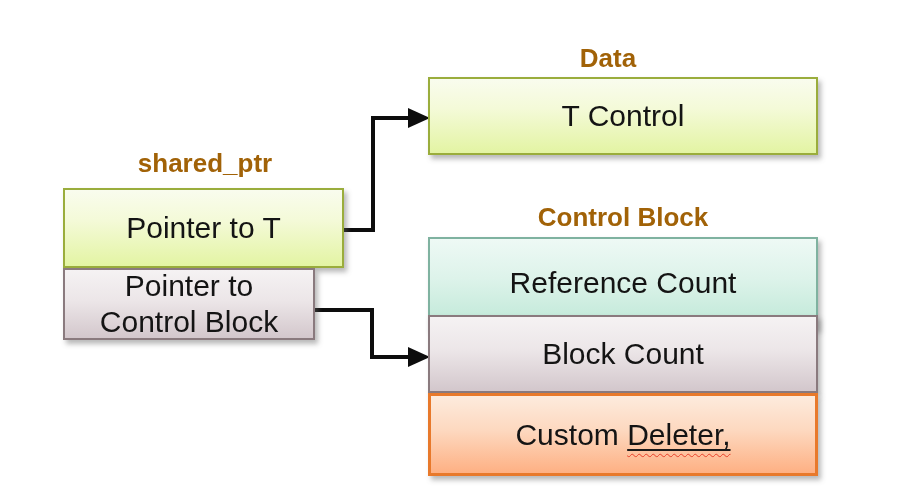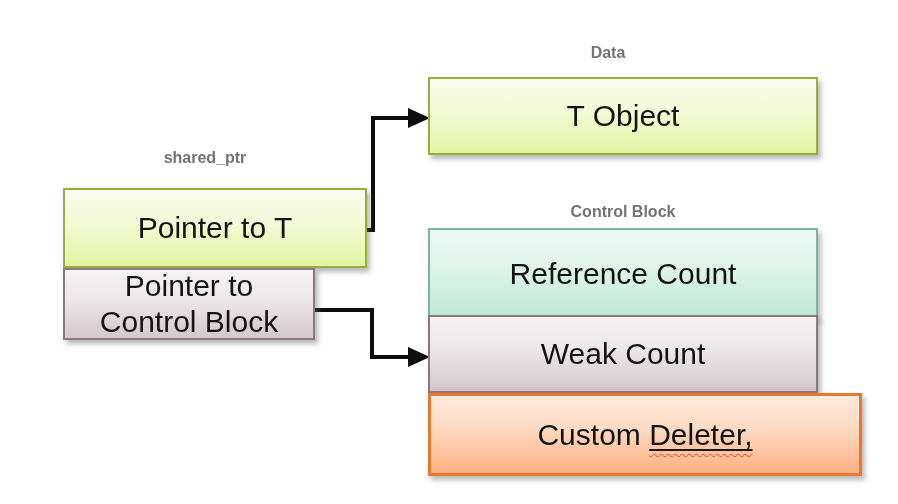--- a/index.html
+++ b/index.html
@@ -13,22 +13,22 @@
     width: 898px;
     height: 504px;
     background: #ffffff;
     overflow: hidden;
     color: #0d0d0d;
   }
   .group-label {
     position: absolute;
     text-align: center;
     font-weight: bold;
-    font-size: 16px;
-    color: #737373;
+    font-size: 26px;
+    color: #a16207;
     line-height: 1.1;
   }
   .node {
     position: absolute;
     box-sizing: border-box;
     display: flex;
     flex-direction: column;
     align-items: center;
     justify-content: center;
     text-align: center;
@@ -49,28 +49,28 @@
   .teal {
     border: 2px solid #7fb2a0;
     background: linear-gradient(to bottom, #eef9f5 0%, #ddf3ea 45%, #bfe8d7 100%);
   }
   .orange {
     border: 3px solid #e8792b;
     background: linear-gradient(to bottom, #fdebdd 0%, #fdd8bf 45%, #feb083 100%);
   }
   
   #lbl-shared { left: 79px;  top: 149px; width: 252px; }
-  #box-ptr-t  { left: 63px;  top: 188px; width: 304px; height: 80px; }
+  #box-ptr-t  { left: 63px;  top: 188px; width: 281px; height: 80px; }
   #box-ptr-cb { left: 63px;  top: 268px; width: 252px; height: 72px; }
   #lbl-data   { left: 428px; top: 44px;  width: 360px; }
   #box-tobj   { left: 428px; top: 77px;  width: 390px; height: 78px; }
   #lbl-cb     { left: 428px; top: 203px; width: 390px; }
-  #box-ref    { left: 428px; top: 228px; width: 390px; height: 92px; }
+  #box-ref    { left: 428px; top: 237px; width: 390px; height: 92px; }
   #box-weak   { left: 428px; top: 315px; width: 390px; height: 78px; }
-  #box-del    { left: 428px; top: 393px; width: 434px; height: 83px; }
+  #box-del    { left: 428px; top: 393px; width: 390px; height: 83px; }
 
   #arrows {
     position: absolute;
     left: 0; top: 0;
     width: 898px; height: 504px;
     pointer-events: none;
   }
   
   .u-solid {
     text-decoration-line: underline;
@@ -110,30 +110,30 @@
   </div>
 
   <div id="box-ptr-cb" class="node mauve">
     <span>Pointer to</span>
     <span>Control Block</span>
   </div>
 
   <div id="lbl-data" class="group-label">Data</div>
 
   <div id="box-tobj" class="node green">
-    <span>T Object</span>
+    <span>T Control</span>
   </div>
 
   <div id="lbl-cb" class="group-label">Control Block</div>
 
   <div id="box-ref" class="node teal">
     <span>Reference Count</span>
   </div>
 
   <div id="box-weak" class="node mauve">
-    <span>Weak Count</span>
+    <span>Block Count</span>
   </div>
 
   <div id="box-del" class="node orange">
     <span><span>Custom </span><span class="u-solid"><span class="u-wavy">Deleter,</span></span></span>
   </div>
 
 </div>
 
 </body></html>

